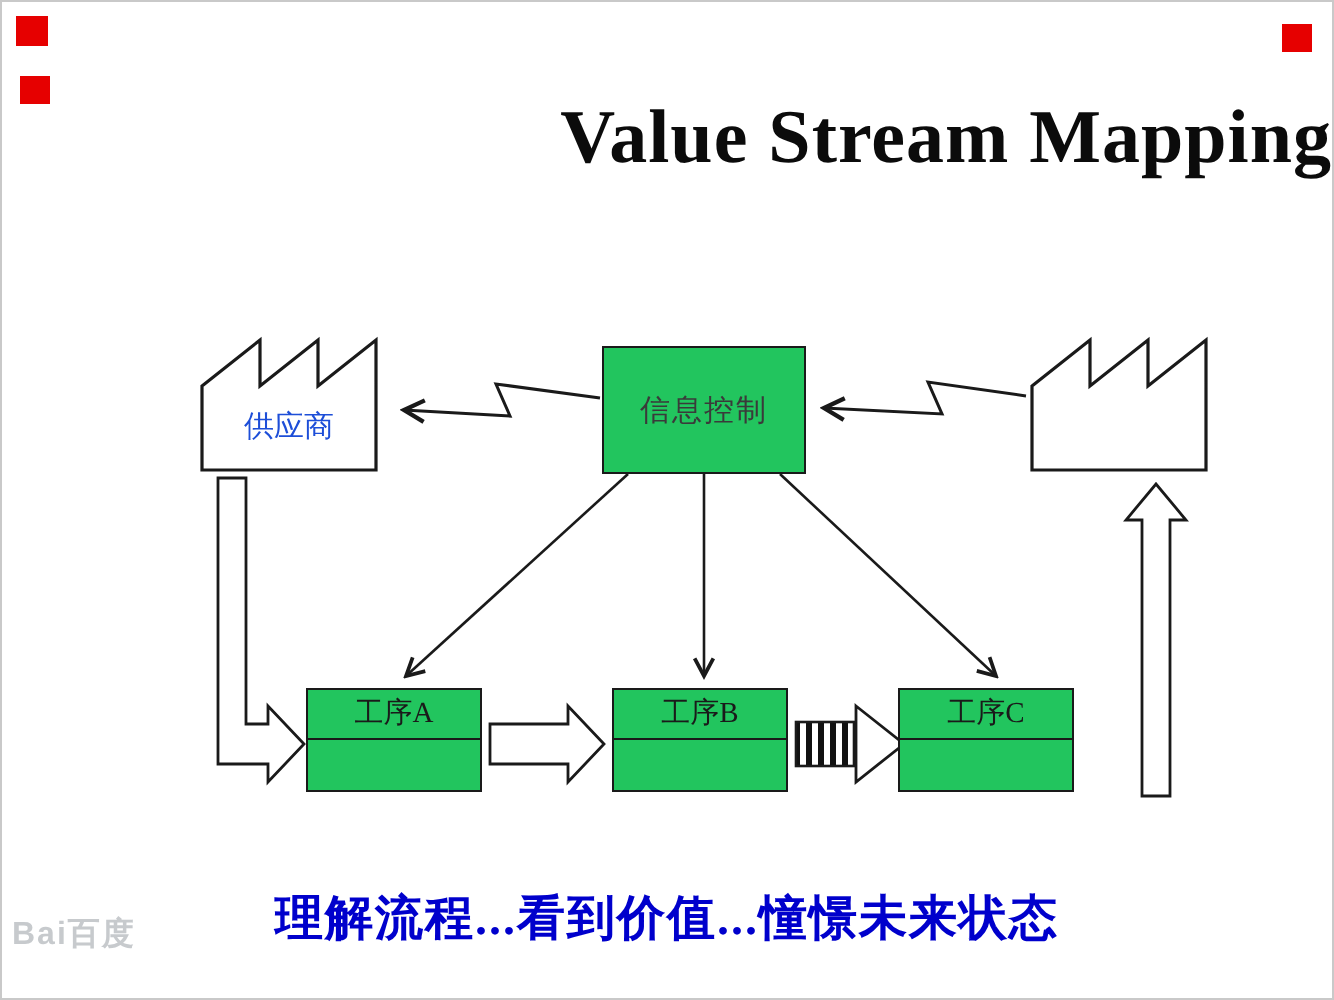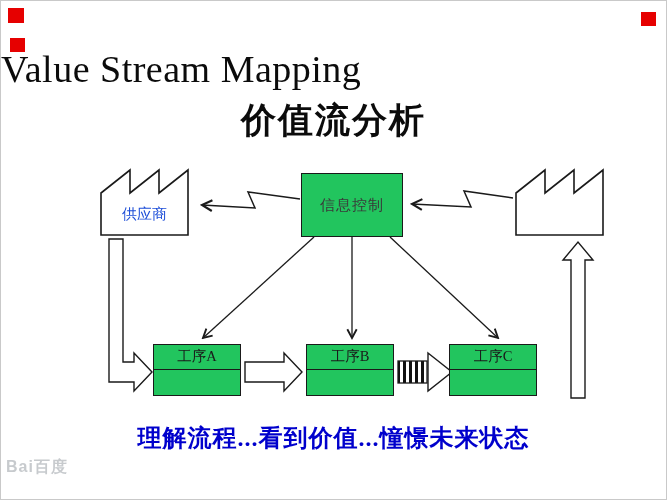--- a/index.html
+++ b/index.html
@@ -7,22 +7,22 @@
     position:relative; width:667px; height:500px; background:#ffffff;
     border:1px solid #c9c9c9; box-sizing:border-box; overflow:hidden;
     font-family:"Liberation Serif","DejaVu Serif",serif;
   }
   .redsq { position:absolute; background:#e60000; }
   #rsq1 { left:7px;  top:7px;  width:16px; height:15px; }
   #rsq2 { left:9px;  top:37px; width:15px; height:14px; }
   #rsq3 { left:640px; top:11px; width:15px; height:14px; }
 
   .title-en {
-    position:absolute; top:46px; left:0; width:100%; text-align:left;
-    font-size:38px; font-weight:normal; color:#0b0b0b; letter-spacing:0.5px;
+    position:absolute; top:46px; left:0; width:100%; text-align:right;
+    font-size:38px; font-weight:bold; color:#0b0b0b; letter-spacing:0.5px;
   }
   .title-zh {
     position:absolute; top:96px; left:0; width:100%; text-align:center;
     font-size:35px; font-weight:bold; color:#0b0b0b; letter-spacing:2px;
   }
 
   svg.canvas { position:absolute; left:0; top:0; width:667px; height:500px; }
 
   .node-label {
     position:absolute; text-align:center; font-size:15px; color:#1d4ed8;
@@ -41,40 +41,39 @@
     font-size:15px; color:#3a3a3a; letter-spacing:1px;
   }
   .process { top:343px; width:88px; height:52px; }
   #proc-a { left:152px; } #proc-b { left:305px; } #proc-c { left:448px; }
   .ptitle {
     border-bottom:1.2px solid #1a1a1a; text-align:center;
     font-size:14.5px; color:#1a1a1a; padding:2px 0 3px 0;
   }
 
   .caption {
-    position:absolute; top:421px; left:0; width:100%; text-align:center;
+    position:absolute; top:442px; left:0; width:100%; text-align:center;
     font-size:24px; font-weight:bold; color:#0000cc; letter-spacing:1px;
   }
   .watermark {
     position:absolute; left:5px; top:456px; font-size:16px; font-weight:bold;
     color:#9aa0a6; opacity:0.55; font-family:"Liberation Sans",sans-serif;
     letter-spacing:1px;
   }
 </style>
 </head>
 <body>
 
 <div class="slide">
 
   <span class="redsq" id="rsq1"></span>
   <span class="redsq" id="rsq2"></span>
   <span class="redsq" id="rsq3"></span>
 
   <div class="title-en">Value Stream Mapping</div>
-  <div class="title-zh">价值流分析</div>
 
   <svg class="canvas" viewBox="0 0 667 500">
     <defs>
       <marker id="ah" viewBox="0 0 10 10" refX="8.5" refY="5" markerWidth="9" markerHeight="9" orient="auto">
         <path d="M1,1 L8.5,5 L1,9" fill="none" stroke="#1a1a1a" stroke-width="1.6"></path>
       </marker>
       <pattern id="stripes" width="6" height="22" patternUnits="userSpaceOnUse">
         <rect width="6" height="22" fill="#ffffff"></rect>
         <rect width="3" height="22" fill="#111111"></rect>
       </pattern>

